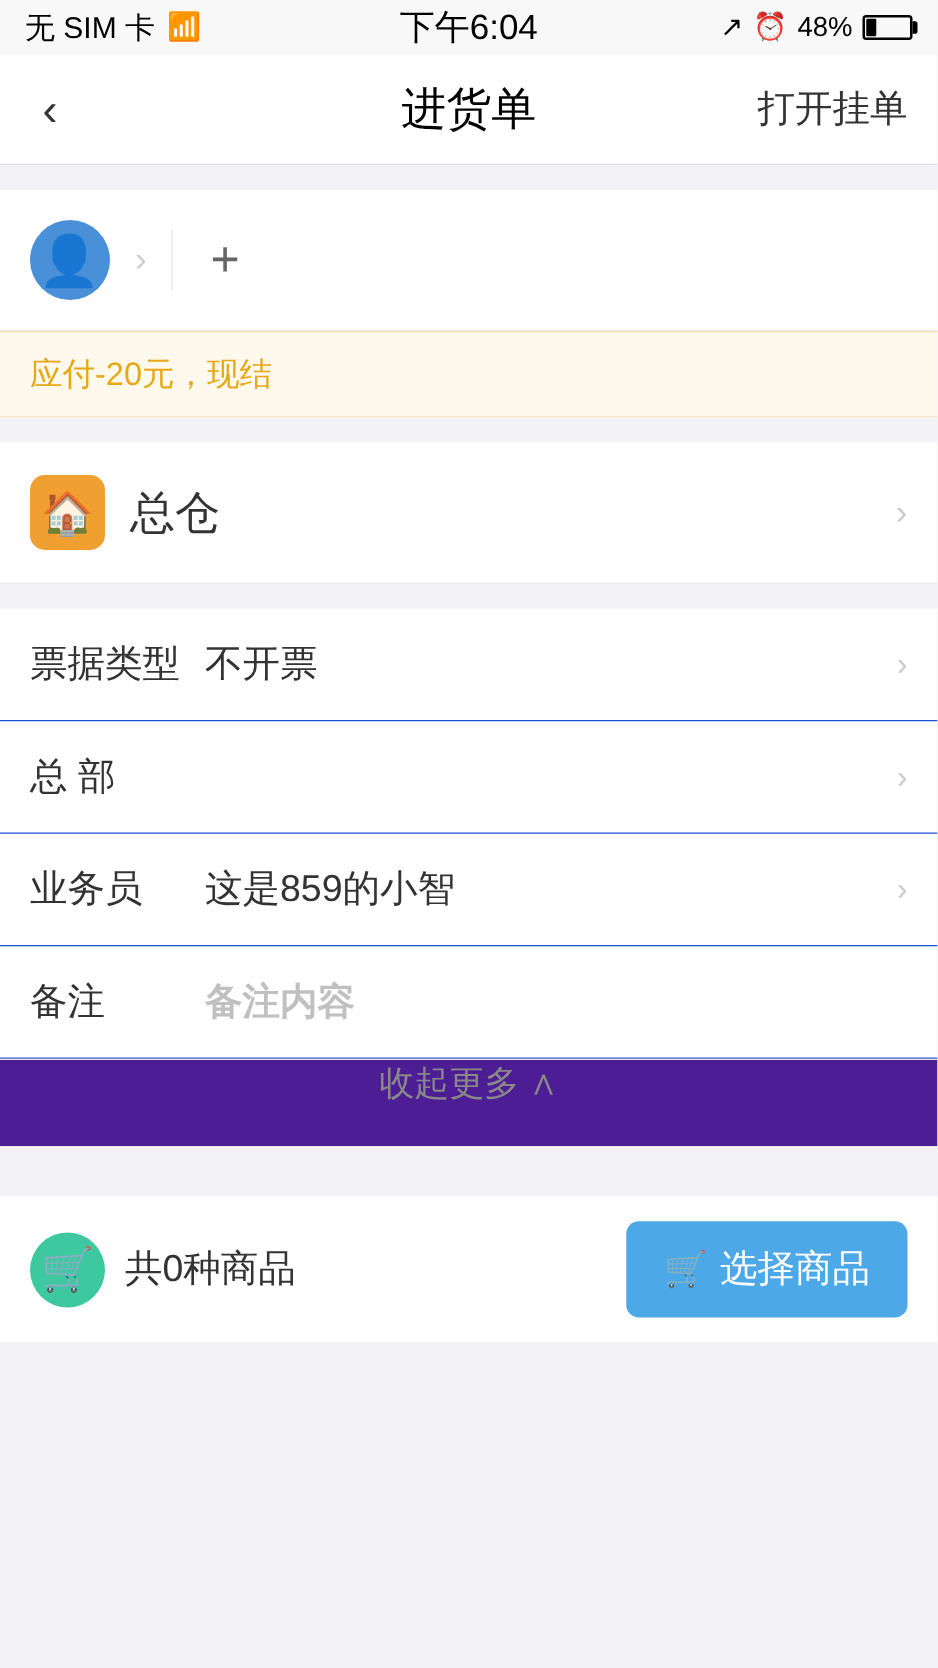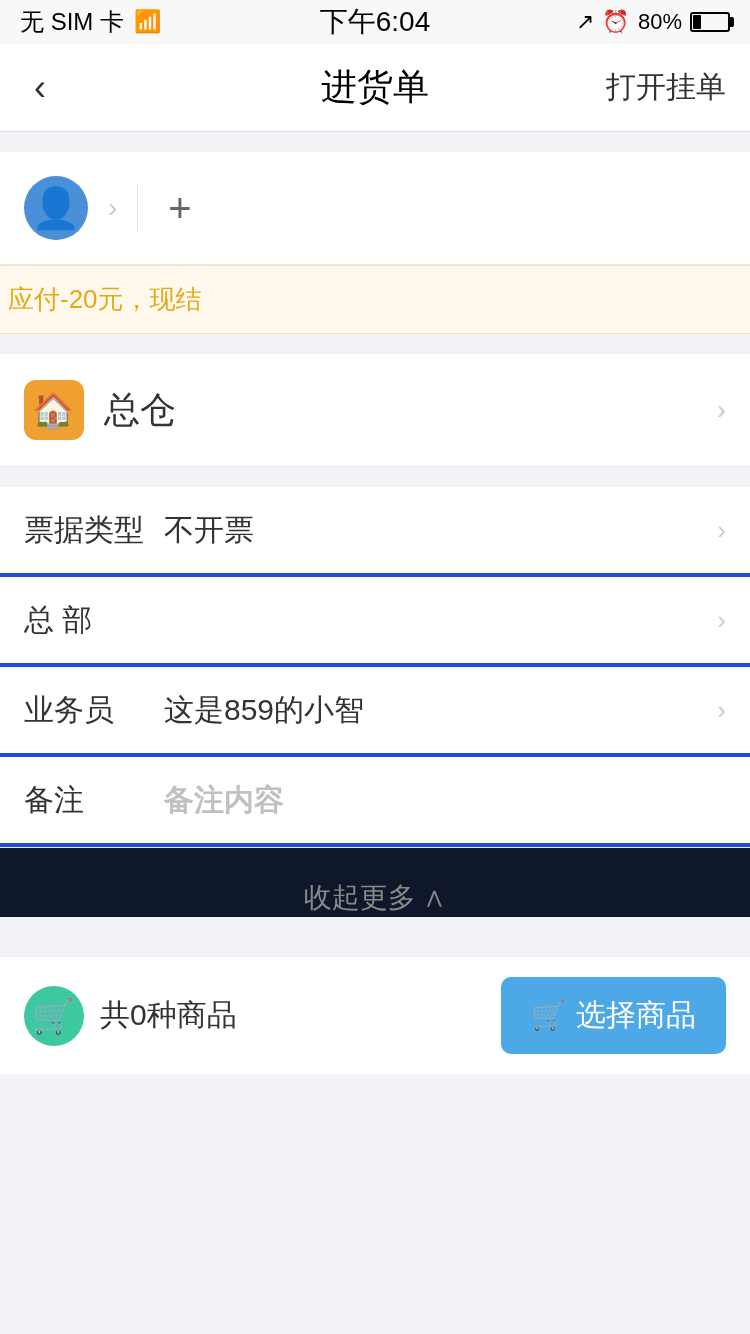--- a/index.html
+++ b/index.html
@@ -156,21 +156,21 @@
     .plus-btn {
       font-size: 40px;
       color: #666;
       cursor: pointer;
       padding: 0 10px;
     }
 
     
     .notice-banner {
       background: #fff9ed;
-      padding: 16px 8px;
+      padding: 16px 24px;
       border-top: 1px solid #f5e0b0;
       border-bottom: 1px solid #f5e0b0;
     }
     .notice-text {
       font-size: 26px;
       color: #e6a817;
     }
 
     
     .warehouse-row {
@@ -201,21 +201,21 @@
     
     .form-section {
       background: #fff;
       margin-top: 0;
     }
     .form-row {
       display: flex;
       align-items: center;
       padding: 0 24px;
       height: 90px;
-      border-bottom: 4px solid #1d4ed8;
+      border-bottom: 1px solid #1d4ed8;
       cursor: pointer;
     }
     .form-label {
       font-size: 30px;
       color: #333;
       width: 140px;
       flex-shrink: 0;
     }
     .form-value {
       font-size: 30px;
@@ -226,28 +226,27 @@
       color: #c0c0c0;
       font-weight: bold;
     }
     .form-chevron {
       font-size: 26px;
       color: #ccc;
     }
 
     
     .collapse-row {
-      background: #0f172a;
+      background: #4c1d95;
       height: 70px;
       display: flex;
-      align-items: flex-end;
+      align-items: flex-start;
       justify-content: center;
       cursor: pointer;
       border-top: 1px solid #e8e8e8;
-      font-family: Liberation Serif, serif;
     }
     .collapse-text {
       font-size: 28px;
       color: #888;
     }
 
     
     .product-bar {
       background: #fff;
       display: flex;
@@ -295,21 +294,21 @@
 
 <div class="status-bar">
   <div class="status-left">
     <span>无 SIM 卡</span>
     <span class="wifi-icon">📶</span>
   </div>
   <div class="status-center">下午6:04</div>
   <div class="status-right">
     <span>↗</span>
     <span>⏰</span>
-    <span>80%</span>
+    <span>48%</span>
     <span class="battery-icon">
       <span class="battery-fill"></span>
     </span>
   </div>
 </div>
 
 <div class="nav-bar">
   <span class="nav-back">‹</span>
   <span class="nav-title">进货单</span>
   <span class="nav-action">打开挂单</span>

